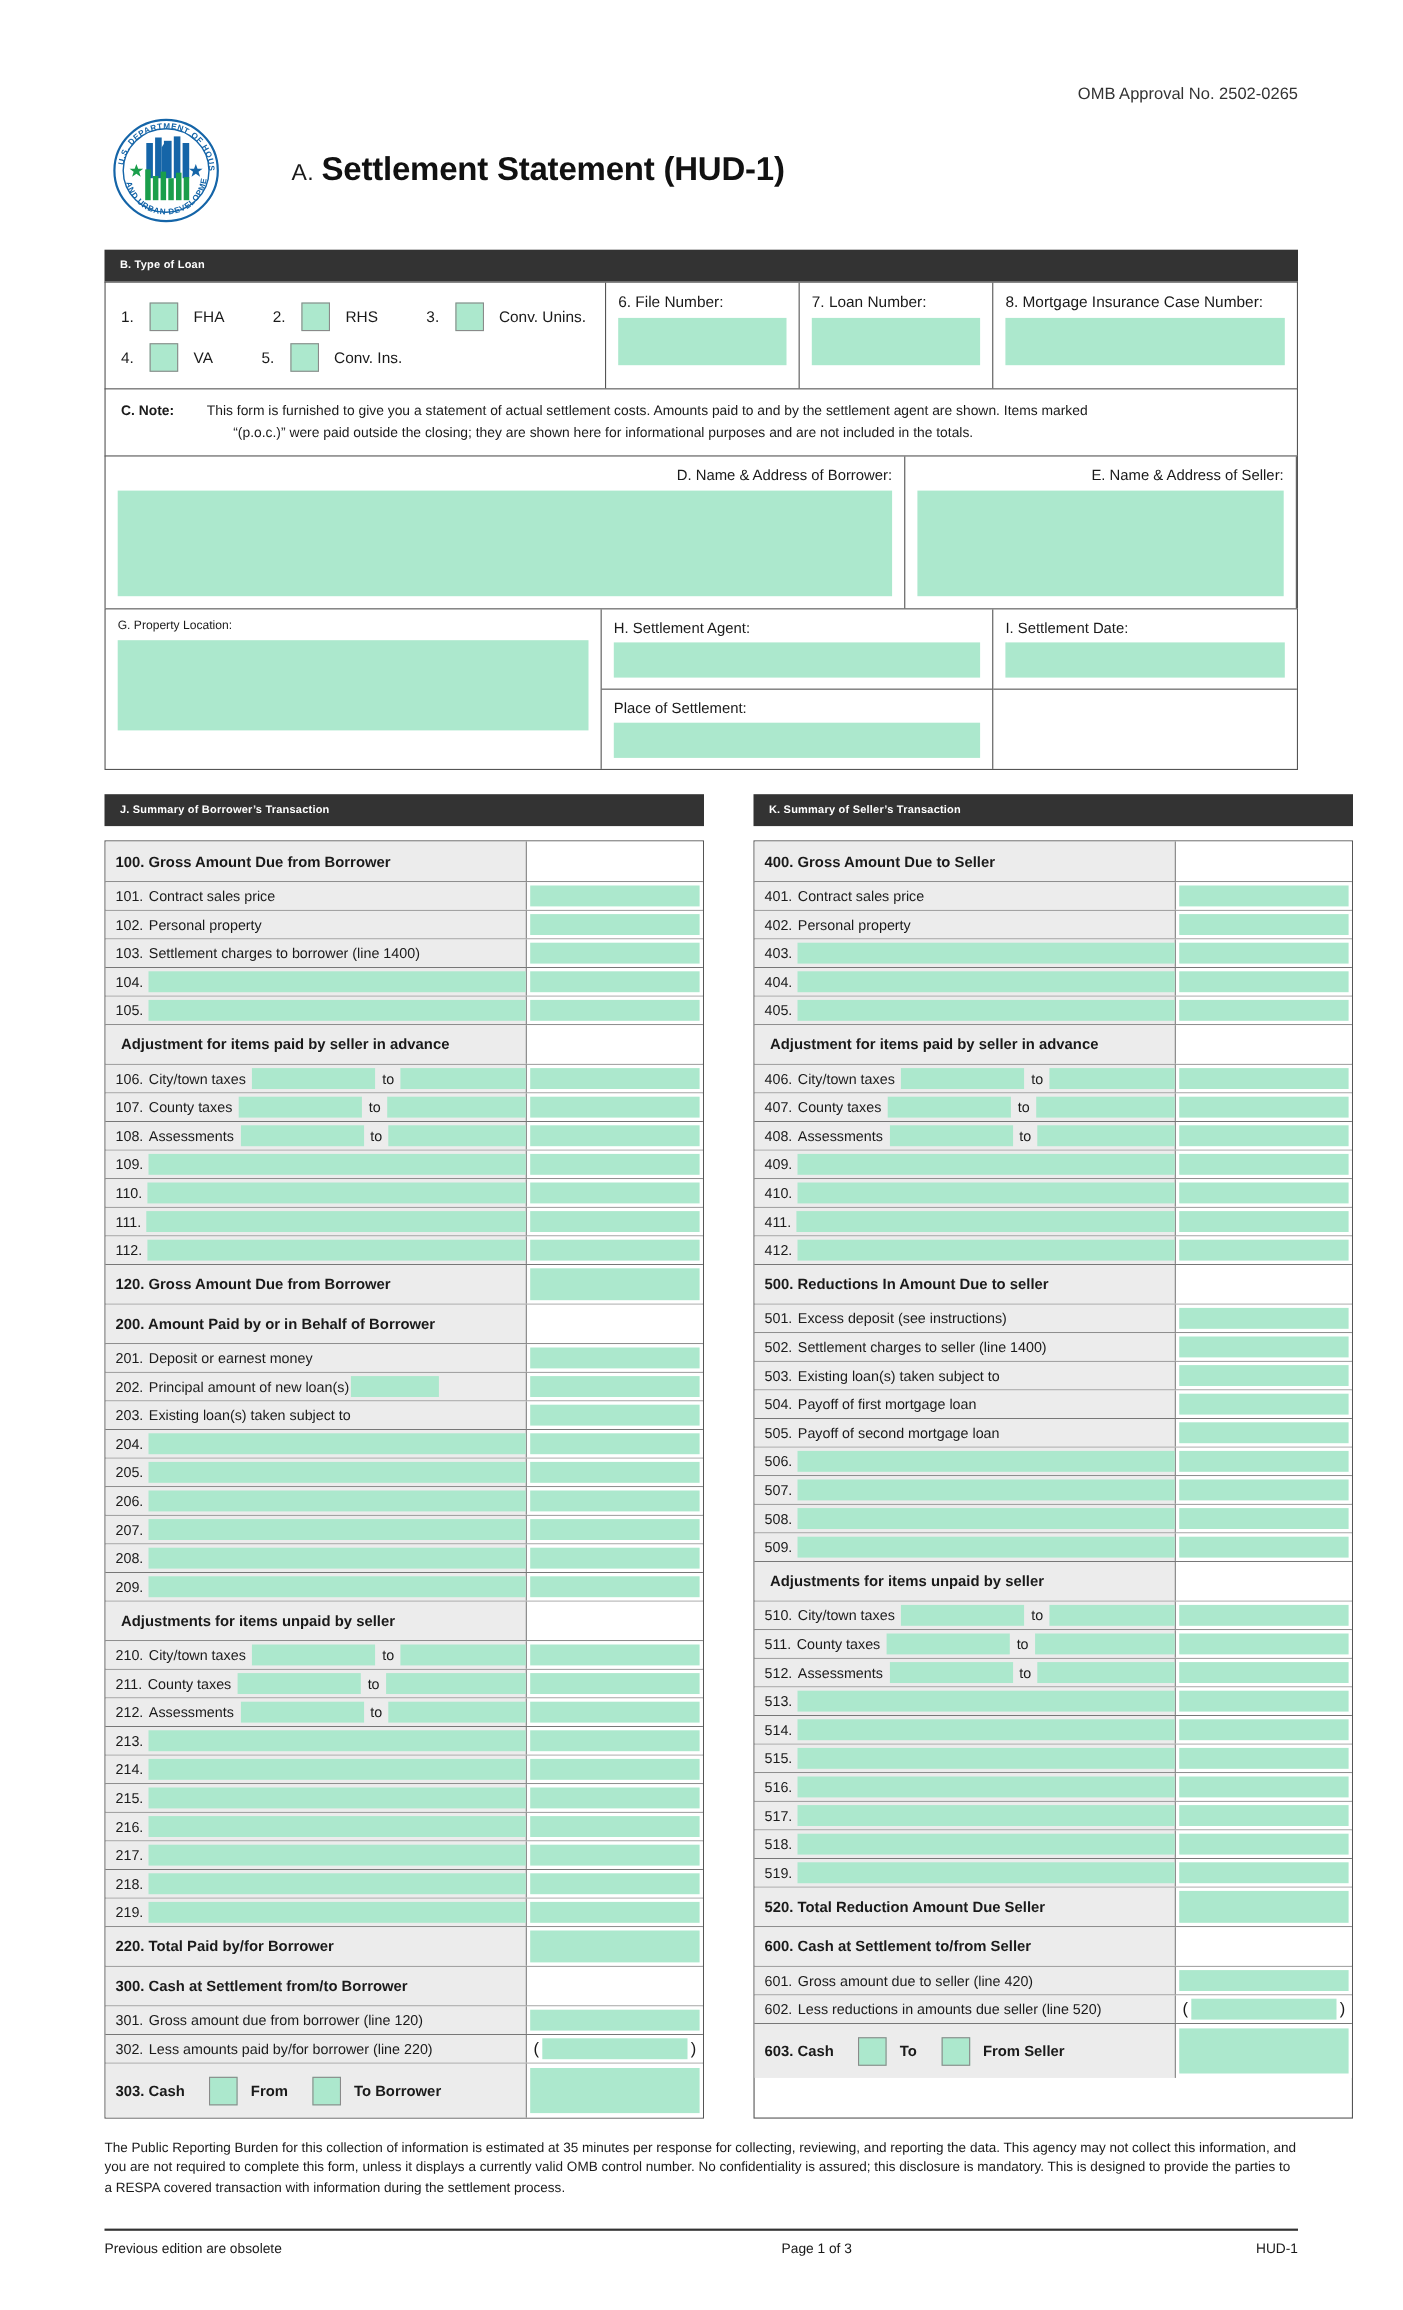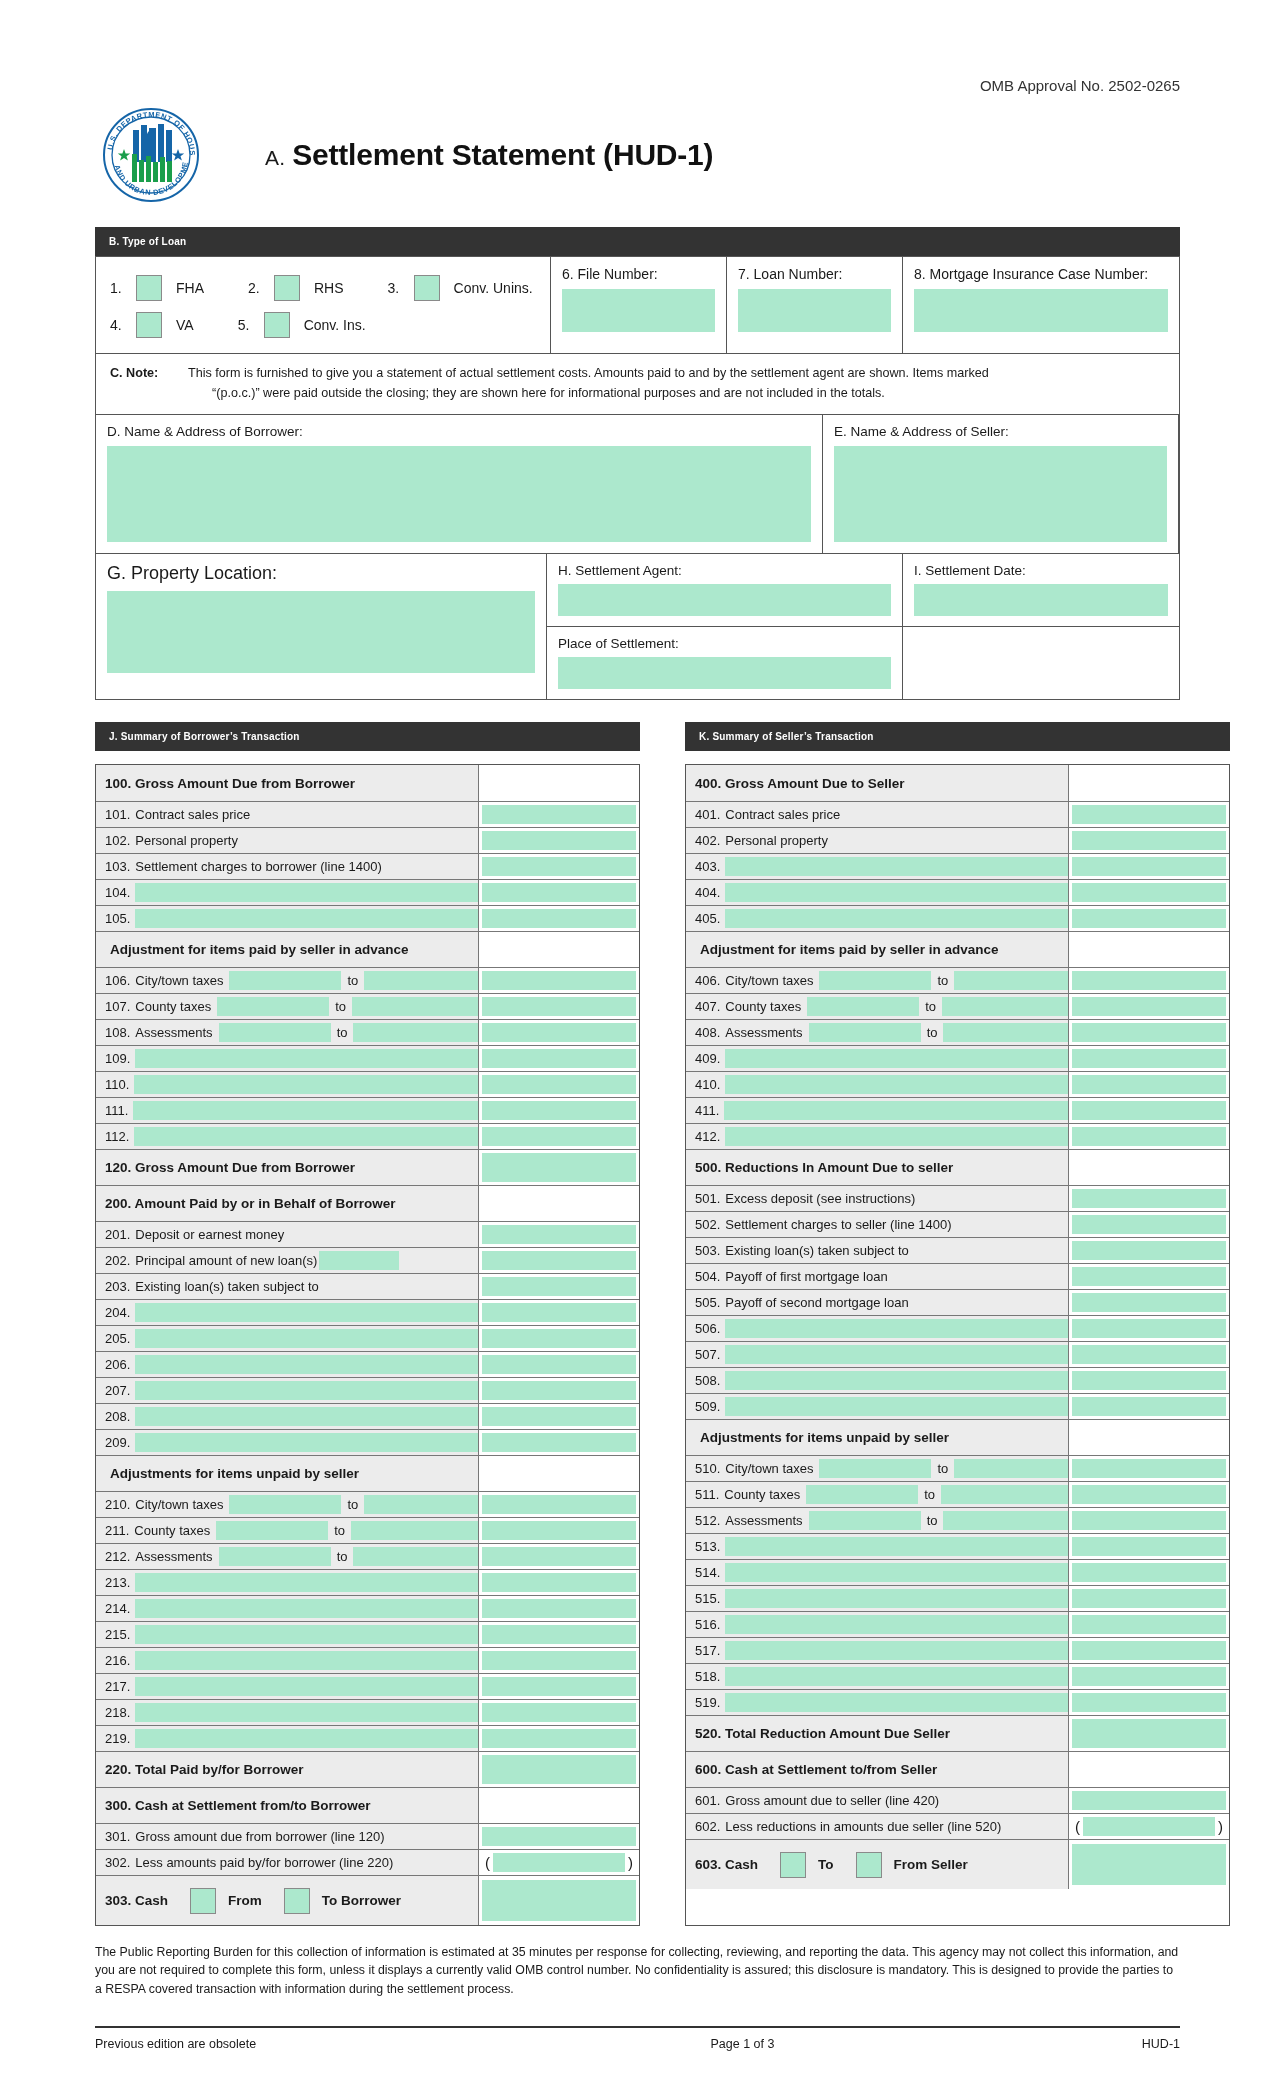--- a/index.html
+++ b/index.html
@@ -45,32 +45,32 @@
   .b-col .fill { display:block; height:43px; margin-top:7px; }
   #b-file { flex:0 0 176px; border-right:1px solid #555; }
   #b-loan { flex:0 0 176px; border-right:1px solid #555; }
   #b-mic  { flex:0 0 276px; }
 
   .note-row { border:1px solid #555; border-bottom:none; display:flex; padding:10px 14px 11px; font-size:12.6px; line-height:1.55; }
   .note-lbl { font-weight:bold; flex:0 0 78px; }
   .note-txt { flex:1 1 auto; }
   .note-txt .l2 { display:block; padding-left:24px; }
 
-  .defg { display:flex; border:1px solid #555; border-bottom:none; }
+  .defg { display:flex; border:1px solid #555; border-bottom:none;text-align:right; }
   .defg > div { padding:9px 11px 11px; font-size:13.5px; }
   .defg .fill { display:block; margin-top:7px; }
   #cell-d { flex:1 1 auto; border-right:1px solid #555; }
   #cell-e { flex:0 0 356px; border-right:1px solid #555; }
   #cell-f { flex:0 0 276px; }
   #cell-d .fill { height:96px; }
   #cell-e .fill { height:96px; }
   #cell-f .fill { height:96px; }
 
   .ghi { display:flex; border:1px solid #555; }
-  #cell-g { flex:1 1 auto; border-right:1px solid #555; padding:9px 11px 11px; font-size:18px; }
+  #cell-g { flex:1 1 auto; border-right:1px solid #555; padding:9px 11px 11px; font-size:11px; }
   #cell-g .fill { display:block; height:82px; margin-top:7px; }
   #cell-h-wrap { flex:0 0 356px; border-right:1px solid #555; display:flex; flex-direction:column; }
   #cell-h { border-bottom:1px solid #555; padding:9px 11px 10px; font-size:13.5px; }
   #cell-h .fill { display:block; height:32px; margin-top:6px; }
   #cell-pos { padding:9px 11px 10px; font-size:13.5px; flex:1 1 auto; }
   #cell-pos .fill { display:block; height:32px; margin-top:6px; }
   #cell-i-wrap { flex:0 0 276px; display:flex; flex-direction:column; }
   #cell-i { border-bottom:1px solid #555; padding:9px 11px 10px; font-size:13.5px; }
   #cell-i .fill { display:block; height:32px; margin-top:6px; }
   #cell-i-blank { flex:1 1 auto; }

